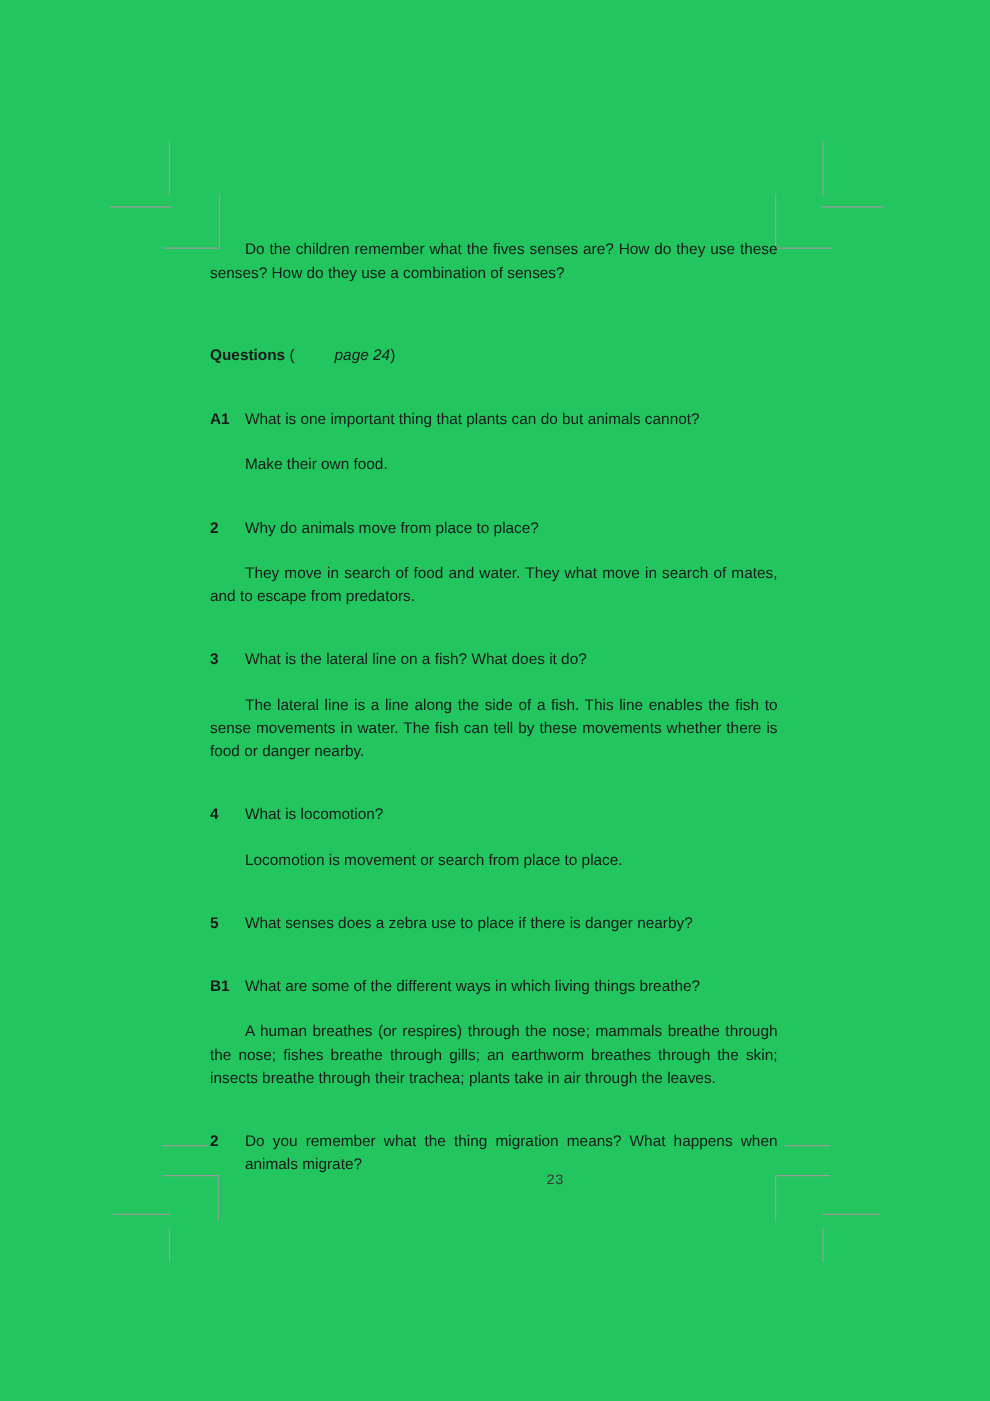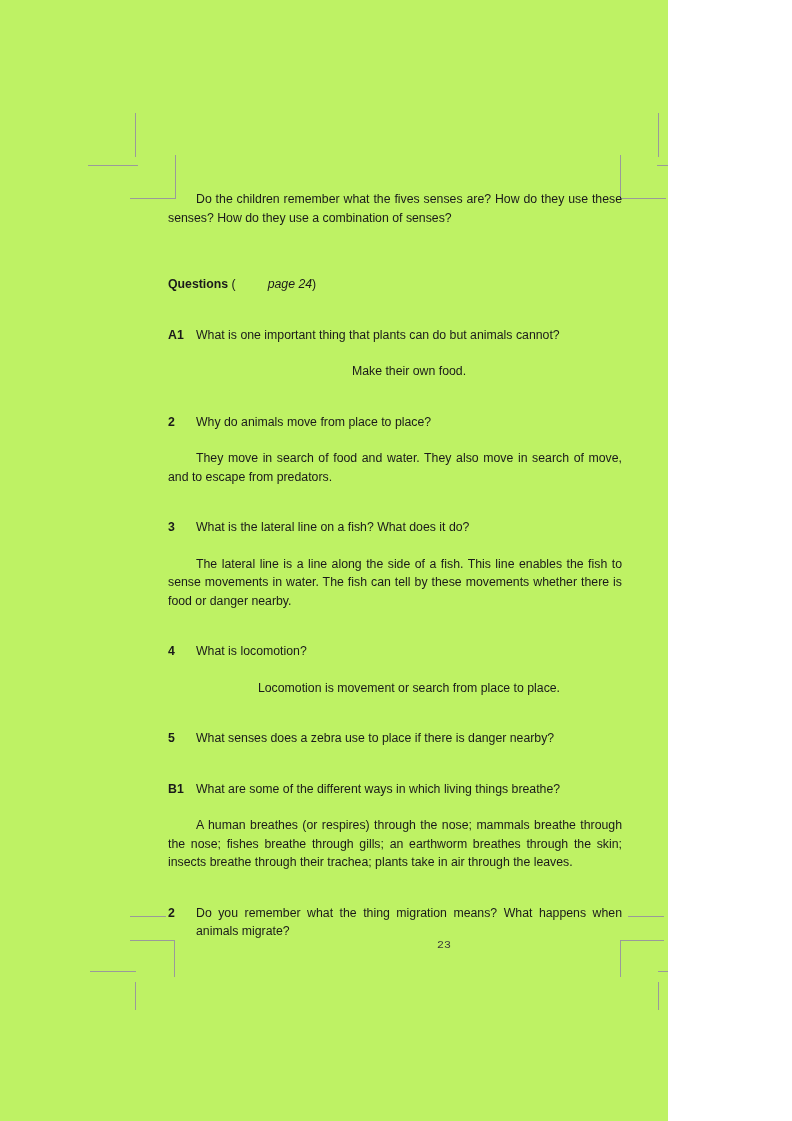--- a/index.html
+++ b/index.html
@@ -3,23 +3,23 @@
 <meta charset="utf-8">
 <title>Answer Key Page</title>
 <style>
   html, body {
     margin: 0;
     padding: 0;
     background: #ffffff;
   }
   .page {
     position: relative;
-    width: 668px;
+    width: 792px;
     height: 1121px;
-    background: #bef264;
+    background: #22c55e;
     overflow: hidden;
     font-family: "Liberation Sans", sans-serif;
     color: #1a1a1a;
     -webkit-font-smoothing: antialiased;
   }
 
   
   .crop {
     position: absolute;
     background: #9a9a9a;
@@ -87,21 +87,21 @@
   .q .qtext.nojust {
     text-align: left;
   }
 
   
   .a {
     margin-top: 18px;
     text-indent: 28px;
   }
   .a.short {
-    text-align: center;
+    text-align: left;
   }
 
   
   .folio {
     position: absolute;
     left: 0;
     top: 938px;
     width: 792px;
     text-align: center;
     font-size: 11.5px;
@@ -148,21 +148,21 @@
     <div class="q">
       <span class="num">A1</span>
       <span class="qtext">What is one important thing that plants can do but animals cannot?</span>
     </div>
     <p class="a short">Make their own food.</p>
 
     <div class="q">
       <span class="num">2</span>
       <span class="qtext nojust">Why do animals move from place to place?</span>
     </div>
-    <p class="a">They move in search of food and water. They also move in search of move, and to escape from predators.</p>
+    <p class="a">They move in search of food and water. They what move in search of mates, and to escape from predators.</p>
 
     <div class="q">
       <span class="num">3</span>
       <span class="qtext nojust">What is the lateral line on a fish? What does it do?</span>
     </div>
     <p class="a">The lateral line is a line along the side of a fish. This line enables the fish to sense movements in water. The fish can tell by these movements whether there is food or danger nearby.</p>
 
     <div class="q">
       <span class="num">4</span>
       <span class="qtext nojust">What is locomotion?</span>

